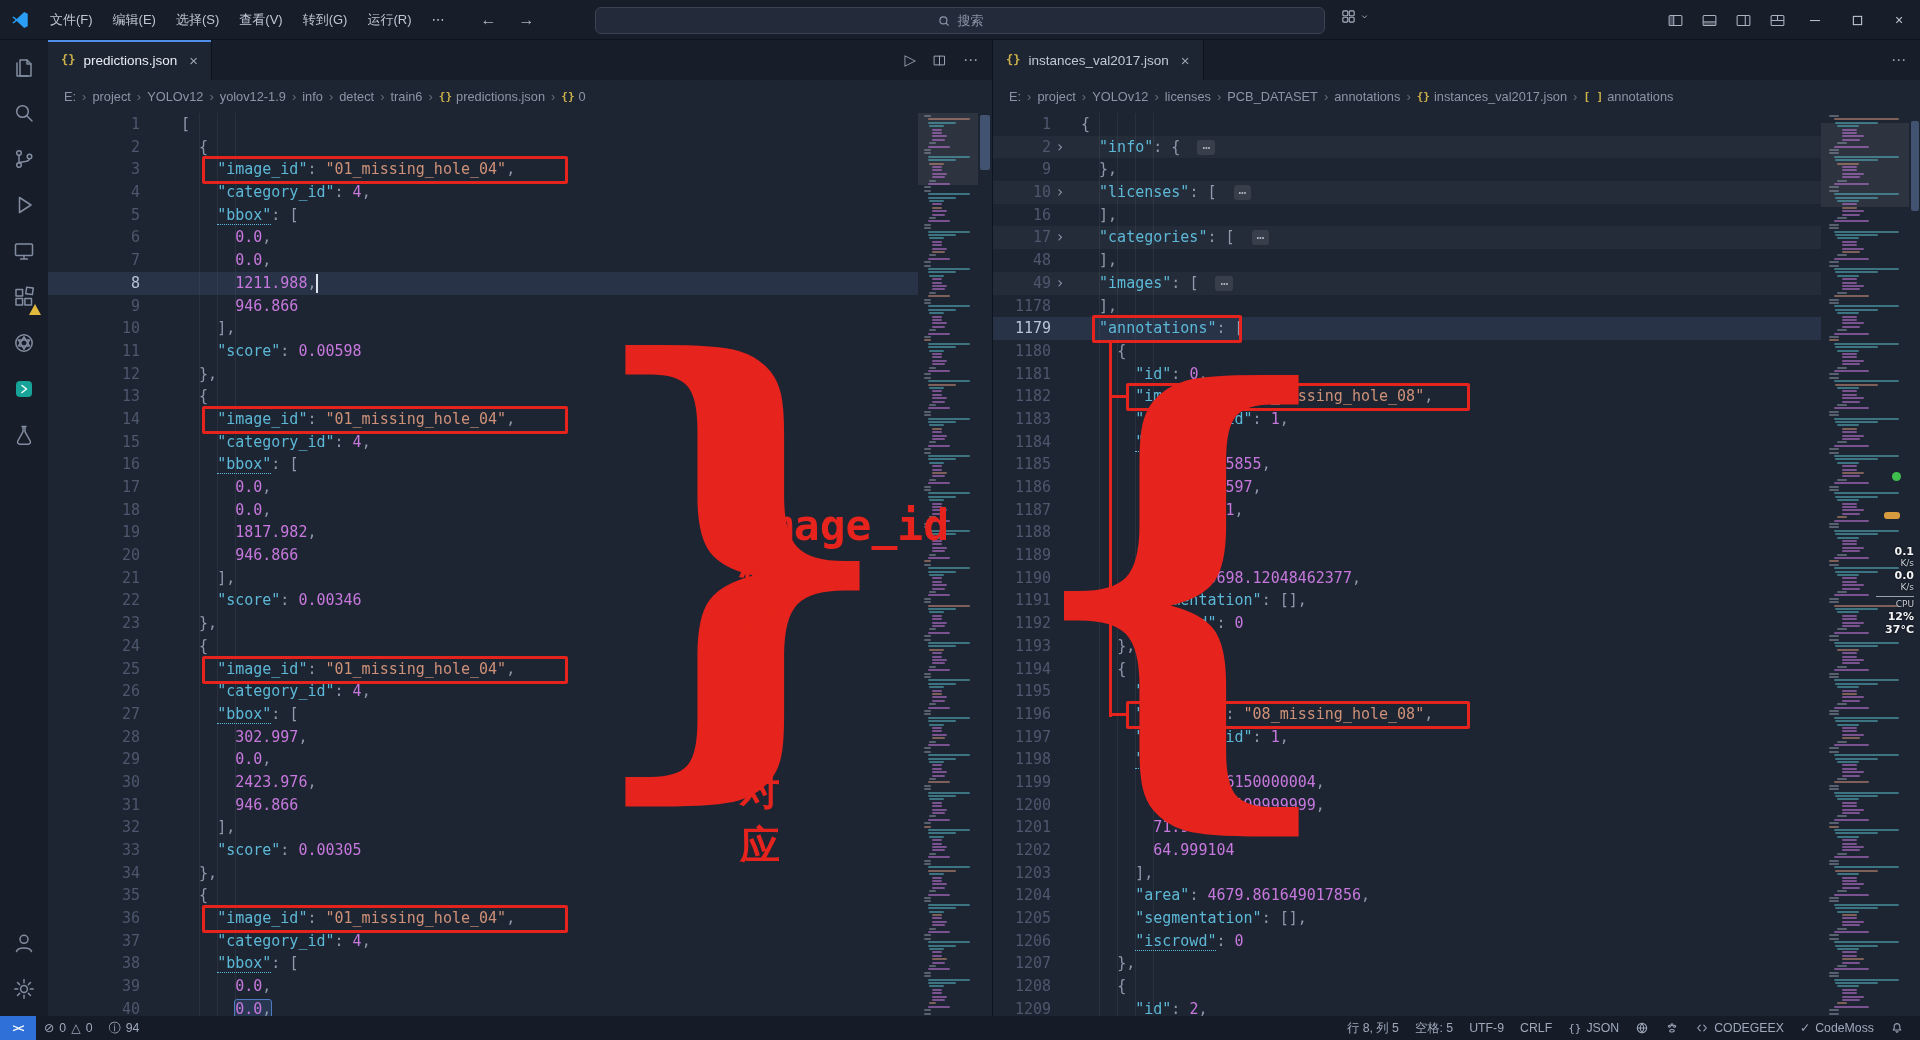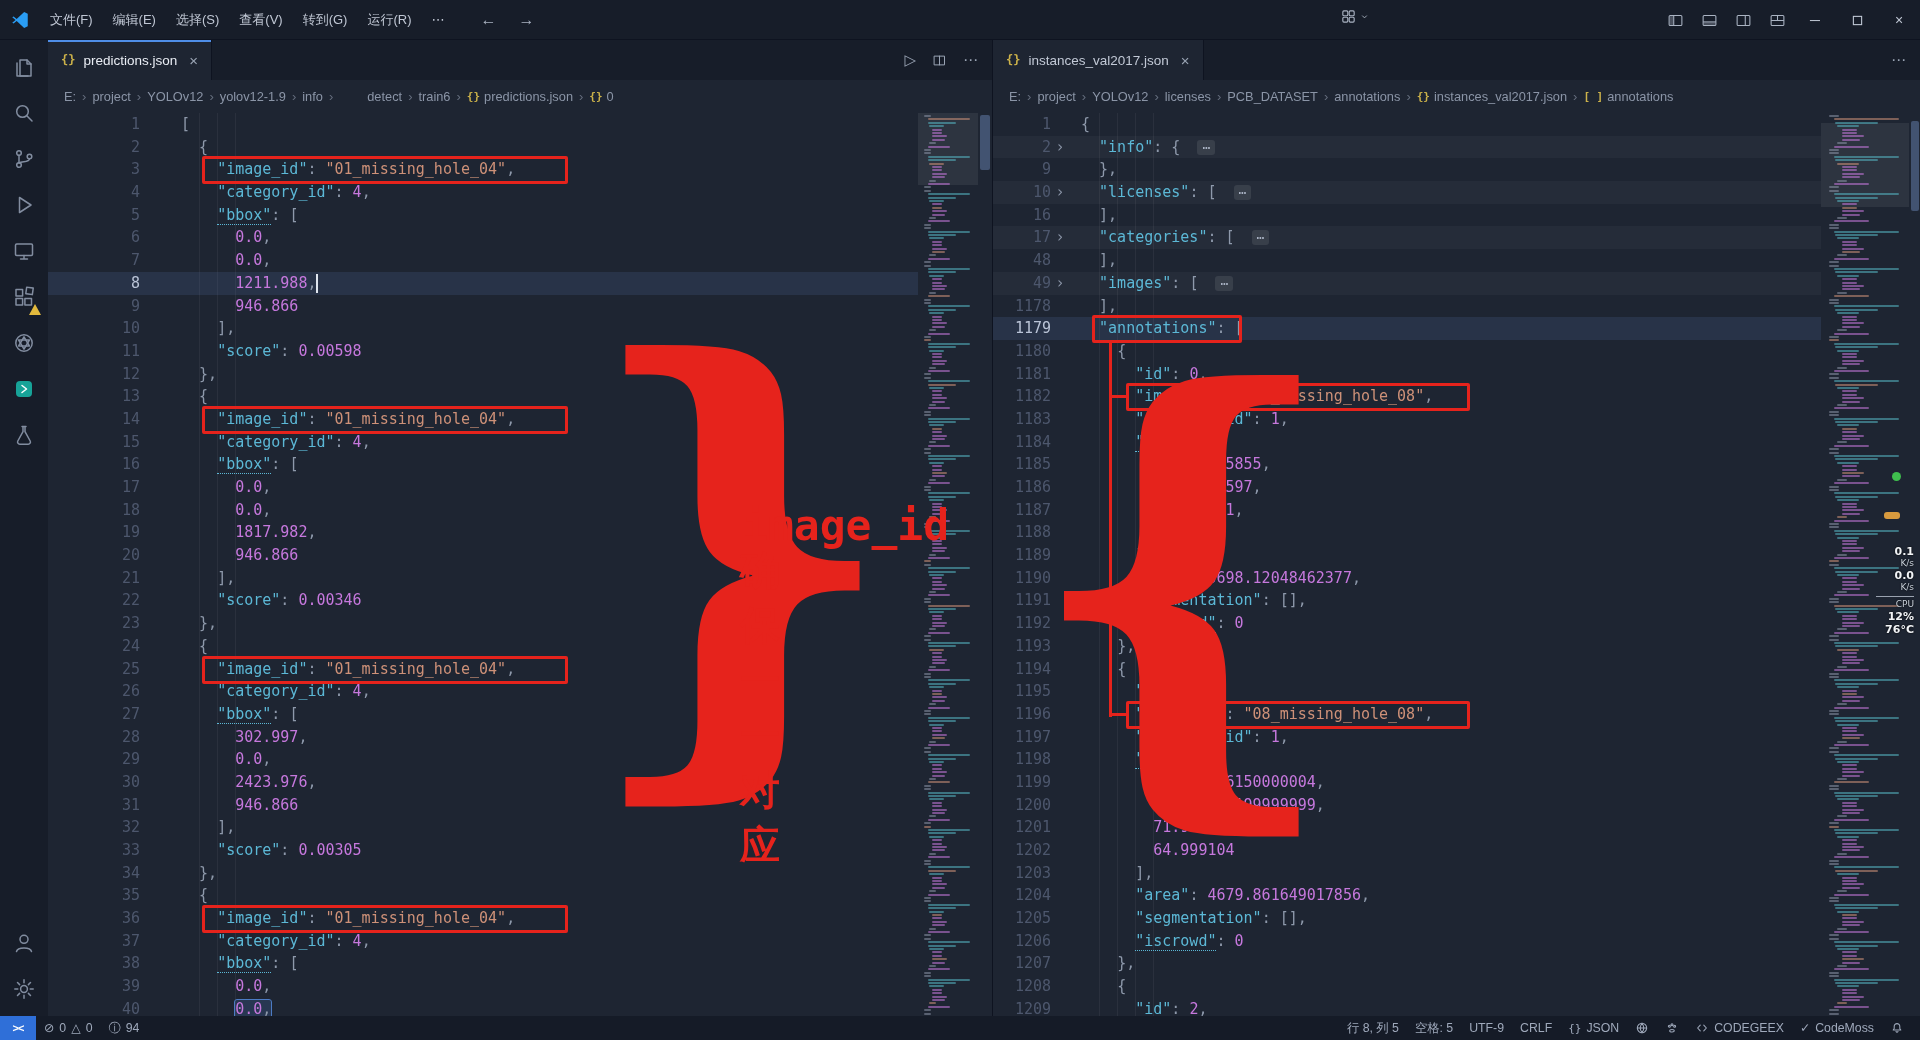--- a/index.html
+++ b/index.html
@@ -105,20 +105,29 @@
         <span class="menu-item">选择(S)</span>
         <span class="menu-item">查看(V)</span>
         <span class="menu-item">转到(G)</span>
         <span class="menu-item">运行(R)</span>
         <span class="menu-item">⋯</span>
       </div>
     <div class="nav-arrows">
       <span>←</span>
       <span>→</span>
     </div>
+    <div class="search-box">
+      <span>
+          <svg width="14" height="14" viewBox="0 0 24 24" fill="none" stroke="currentColor" stroke-width="2">
+            <circle cx="11" cy="11" r="6"></circle>
+            <path d="M15.5 15.5 20 20"></path>
+          </svg>
+        </span>
+      <span>搜索</span>
+    </div>
     <div class="copilot">
       <svg width="17" height="17" viewBox="0 0 24 24" fill="none" stroke="currentColor" stroke-width="1.6">
           <rect x="4" y="4" width="7" height="7" rx="1.5"></rect>
           <rect x="13" y="4" width="7" height="7" rx="1.5"></rect>
           <rect x="4" y="13" width="7" height="7" rx="1.5"></rect>
           <rect x="13" y="13" width="7" height="7" rx="1.5"></rect>
         </svg>
       <svg width="11" height="11" viewBox="0 0 24 24" fill="none" stroke="currentColor" stroke-width="2">
           <path d="M7 10l5 5 5-5"></path>
         </svg>
@@ -272,21 +281,21 @@
         </span>
         <span class="bc-sep">›</span>
         <span style="display: flex; gap: 4px; align-items: center;">
           <span>yolov12-1.9</span>
         </span>
         <span class="bc-sep">›</span>
         <span style="display: flex; gap: 4px; align-items: center;">
           <span>info</span>
         </span>
         <span class="bc-sep">›</span>
-        <span style="display: flex; gap: 4px; align-items: center; margin-left: 28px;">
+        <span style="display: flex; gap: 4px; align-items: center;">
           <span>detect</span>
         </span>
         <span class="bc-sep">›</span>
         <span style="display: flex; gap: 4px; align-items: center;">
           <span>train6</span>
         </span>
         <span class="bc-sep">›</span>
         <span style="display: flex; gap: 4px; align-items: center;">
           <span class="bc-icon">{}</span>
           <span>predictions.json</span>
@@ -907,21 +916,21 @@
   <div class="dot-green"></div>
   <div class="pill-orange"></div>
   <div class="perf">
     <div class="v">0.1</div>
     <div class="u">K/s</div>
     <div class="v">0.0</div>
     <div class="u">K/s</div>
     <div class="div"></div>
     <div class="u">CPU</div>
     <div class="v">12%</div>
-    <div class="v">76°C</div>
+    <div class="v">37°C</div>
   </div>
 
   <div class="ovl">
     <div class="rbox" style="left:202px;top:156px;width:366px;height:28px"></div>
     <div class="rbox" style="left:202px;top:406px;width:366px;height:28px"></div>
     <div class="rbox" style="left:202px;top:656px;width:366px;height:28px"></div>
     <div class="rbox" style="left:202px;top:905px;width:366px;height:28px"></div>
     <div class="rbox" style="left:1092px;top:315px;width:150px;height:28px"></div>
     <div class="rbox" style="left:1126px;top:383px;width:344px;height:28px"></div>
     <div class="rbox" style="left:1126px;top:701px;width:344px;height:28px"></div>

